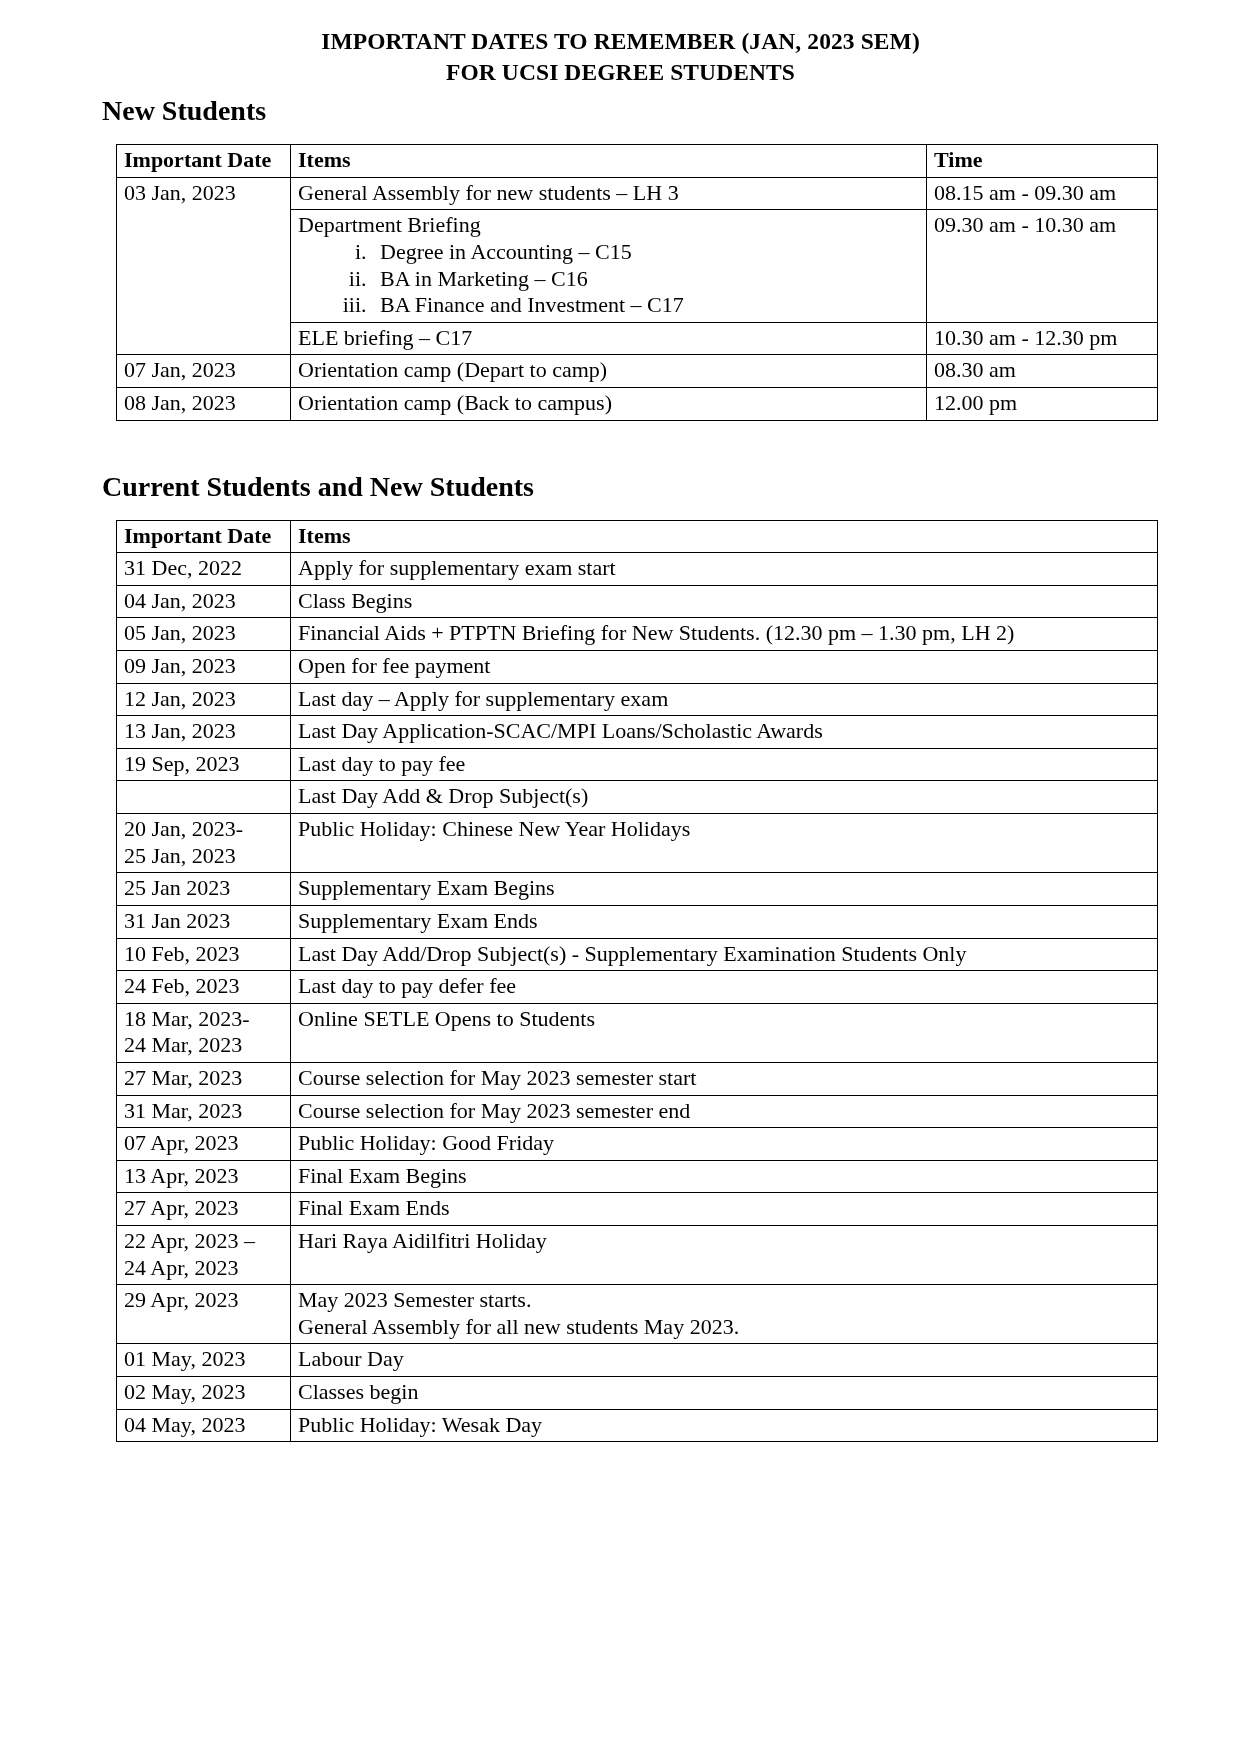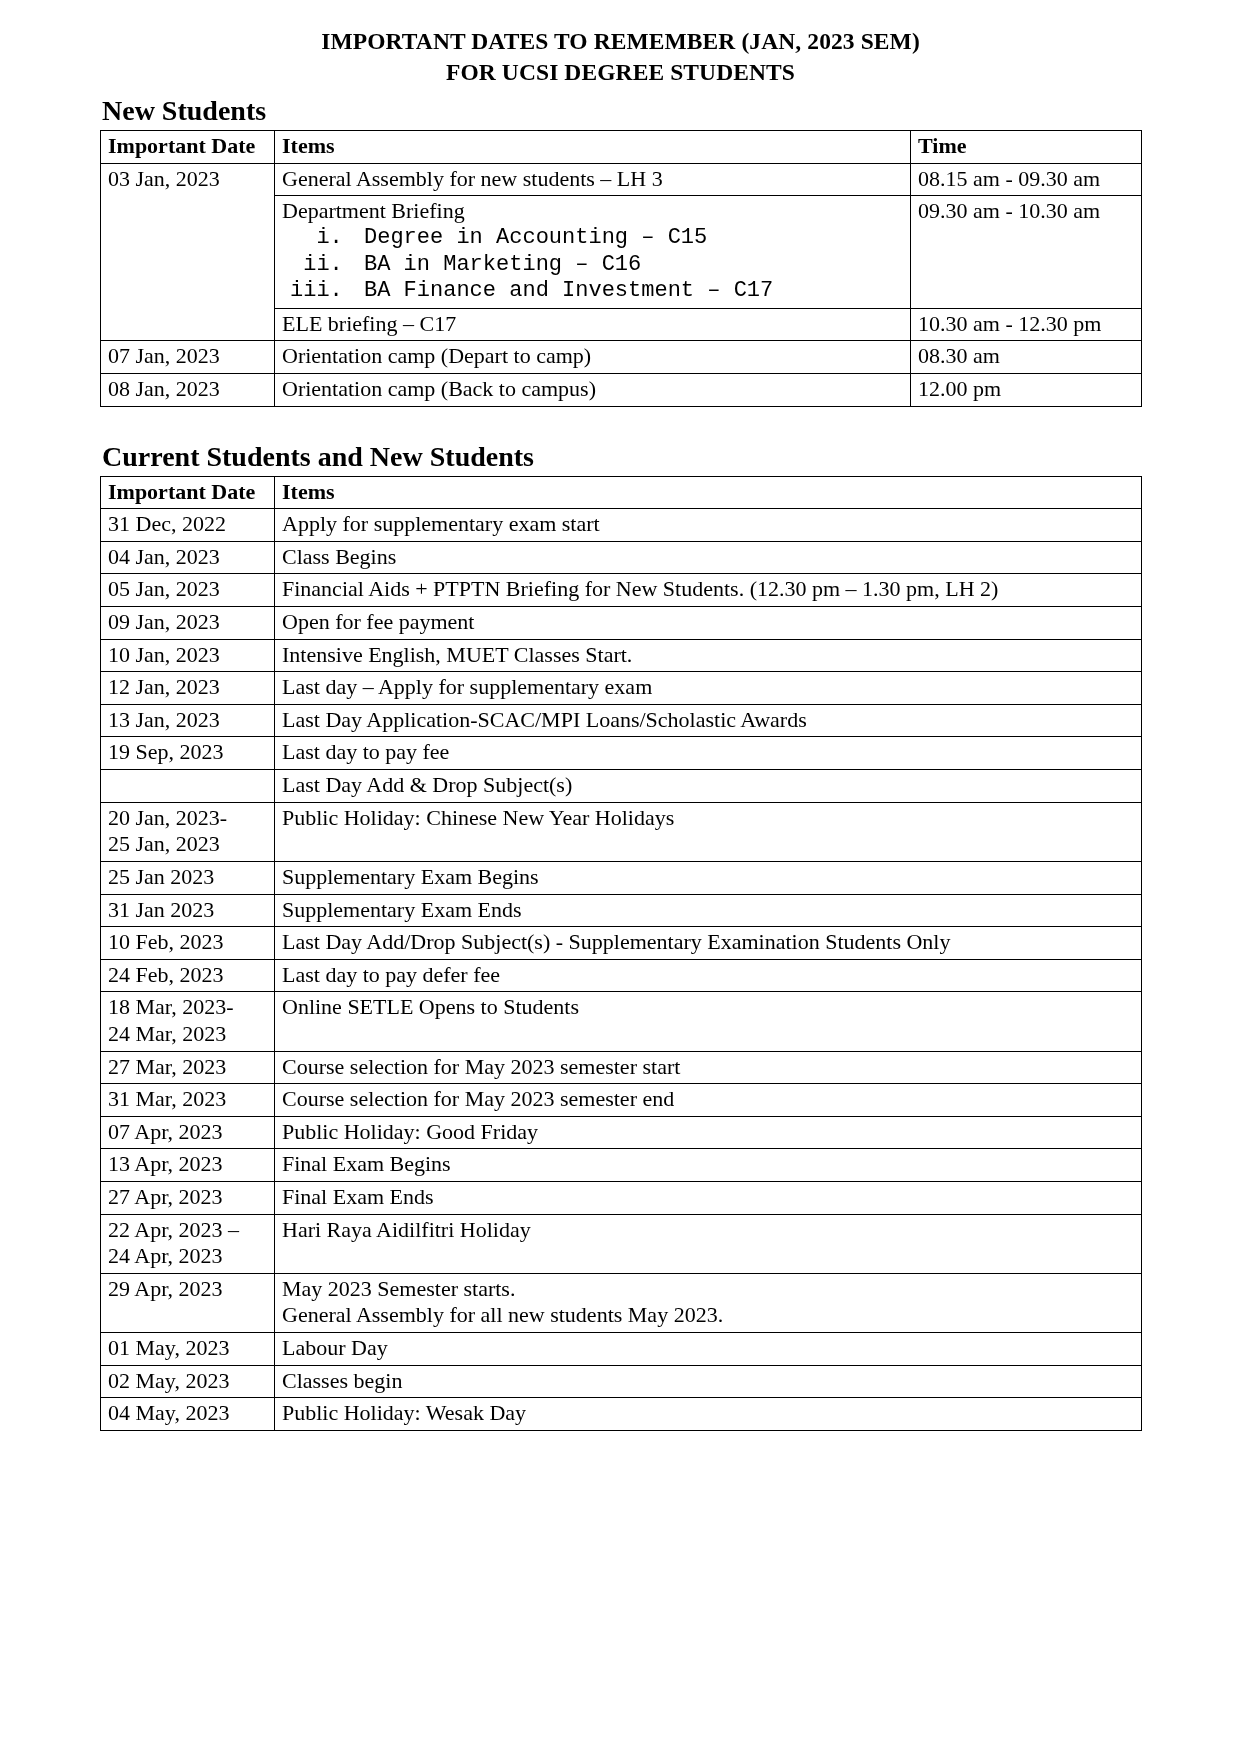--- a/index.html
+++ b/index.html
@@ -36,21 +36,21 @@
     font-size: 28px;
     line-height: 1.25;
     margin: 6px 0 2px 2px;
   }
   .spacer-between { height: 26px; }
 
   table.cal {
     border-collapse: collapse;
     table-layout: fixed;
     width: 100%;
-    margin: 0;
+    margin: 16px;
     border-radius: 18px;
   }
   table.cal td, table.cal th {
     border: 1px solid #000000;
     vertical-align: top;
     padding: 2px 6px 3px 7px;
     font-size: 22px;
     line-height: 1.21;
     font-weight: normal;
     text-align: left;
@@ -69,21 +69,20 @@
   table.t2 col.c-item { width: 867px; }
 
   ol.roman {
     list-style-type: lower-roman;
     margin: 0 0 0 0;
     padding-left: 74px;
   }
   ol.roman li {
     padding-left: 8px;
     line-height: 1.21;
-    font-family: Liberation Mono, monospace;
   }
 </style>
 </head>
 <body>
 
 <div class="page">
 
   <h1 class="doc-title">
     <span>IMPORTANT DATES TO REMEMBER (JAN, 2023 SEM)</span>
     <span class="line2">FOR UCSI DEGREE STUDENTS</span>
@@ -164,24 +163,20 @@
         </tr>
         <tr>
           <td>05 Jan, 2023</td>
           <td>Financial Aids + PTPTN Briefing for New Students. (12.30 pm – 1.30 pm, LH 2)</td>
         </tr>
         <tr>
           <td>09 Jan, 2023</td>
           <td>Open for fee payment</td>
         </tr>
         <tr>
-          <td>10 Jan, 2023</td>
-          <td>Intensive English, MUET Classes Start.</td>
-        </tr>
-        <tr>
           <td>12 Jan, 2023</td>
           <td>Last day – Apply for supplementary exam</td>
         </tr>
         <tr>
           <td>13 Jan, 2023</td>
           <td>Last Day Application-SCAC/MPI Loans/Scholastic Awards</td>
         </tr>
         <tr>
           <td>19 Sep, 2023</td>
           <td>Last day to pay fee</td>

